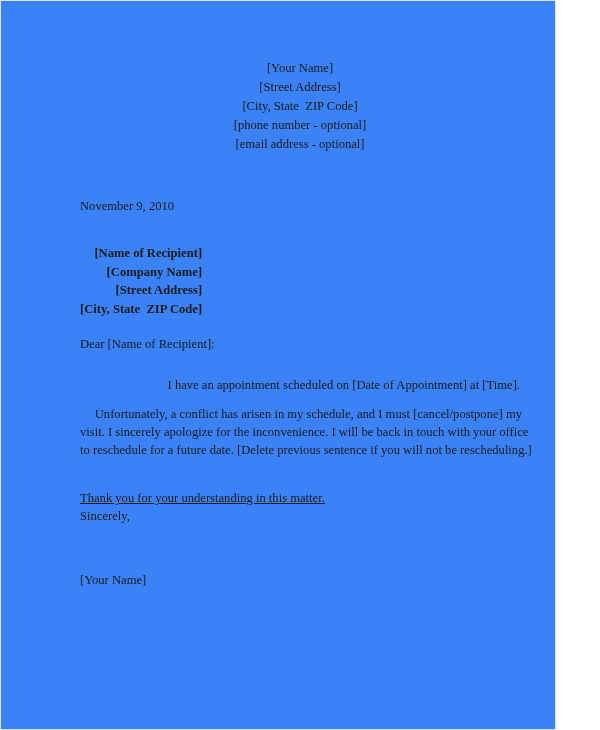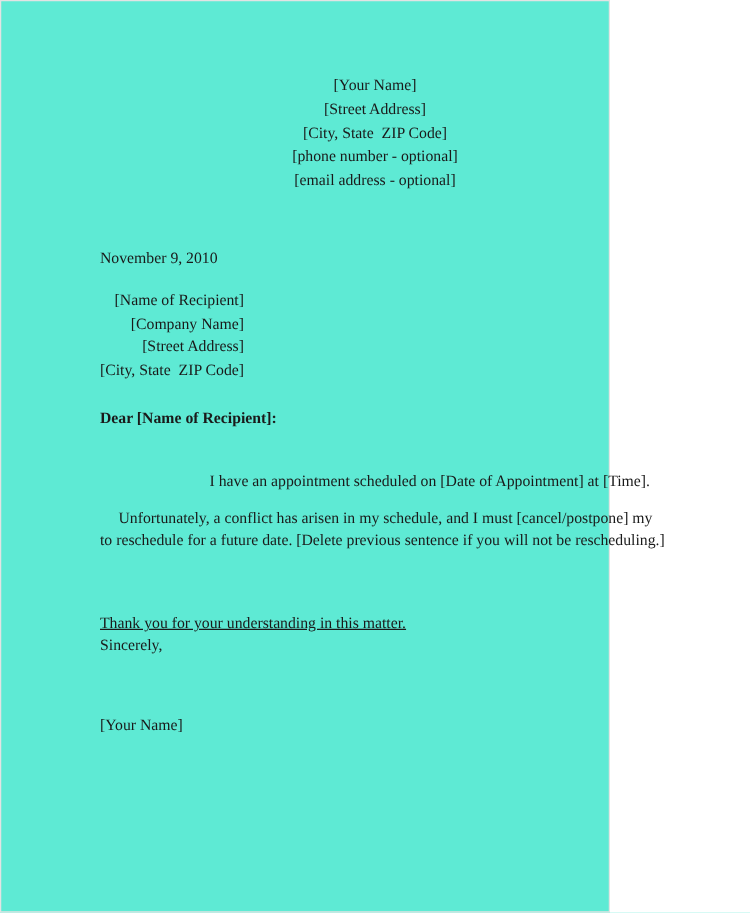--- a/index.html
+++ b/index.html
@@ -11,23 +11,23 @@
   body {
     width: 600px;
     height: 730px;
     overflow: hidden;
     font-family: "Liberation Serif", "DejaVu Serif", serif;
     color: #1a1a1a;
   }
   .page {
     position: relative;
     box-sizing: border-box;
-    width: 488px;
+    width: 556px;
     height: 730px;
-    background: #5eead4;
+    background: #3b82f6;
     border: 1px solid #e3e3e3;
   }
   .sheet {
     position: absolute;
     left: 0;
     top: 0;
     width: 598px;
     height: 728px;
   }
   
@@ -45,23 +45,23 @@
   }
   
   .lblock {
     position: absolute;
     left: 79px;
     font-size: 12.6px;
     line-height: 18px;
     text-align: right;
   }
   .date-line  { top: 196px; }
-  .recipient  { top: 230px; }
+  .recipient  { top: 243px; font-weight: bold; }
   .recipient .line { white-space: pre; line-height: 18.5px; }
-  .salutation { top: 324px; font-weight: bold; }
+  .salutation { top: 334px; }
   .para-appt  { top: 375px; width: 440px; }
   .para-body  { top: 404px; width: 442px; }
   .para-body .ln { white-space: nowrap; }
   .para-thanks{ top: 488px; text-decoration: underline; }
   .closing    { top: 506px; }
   .signature  { top: 570px; }
   .ital { }
 </style>
 </head>
 <body>
@@ -85,20 +85,21 @@
       <div class="line">[Street Address]</div>
       <div class="line">[City, State  ZIP Code]</div>
     </div>
 
     <div class="lblock salutation">Dear [Name of Recipient]:</div>
 
     <div class="lblock para-appt">I have an appointment scheduled on [Date of Appointment] at [Time].</div>
 
     <div class="lblock para-body">
       <div class="ln">Unfortunately, a conflict has arisen in my schedule, and I must [cancel/postpone] my</div>
+      <div class="ln">visit. I sincerely apologize for the inconvenience. I will be back in touch with your office</div>
       <div class="ln"><span>to reschedule for a future date. </span><span class="ital">[Delete previous sentence if you will not be rescheduling.]</span></div>
     </div>
 
     <div class="lblock para-thanks">Thank you for your understanding in this matter.</div>
 
     <div class="lblock closing">Sincerely,</div>
 
     <div class="lblock signature">[Your Name]</div>
 
   </div>

